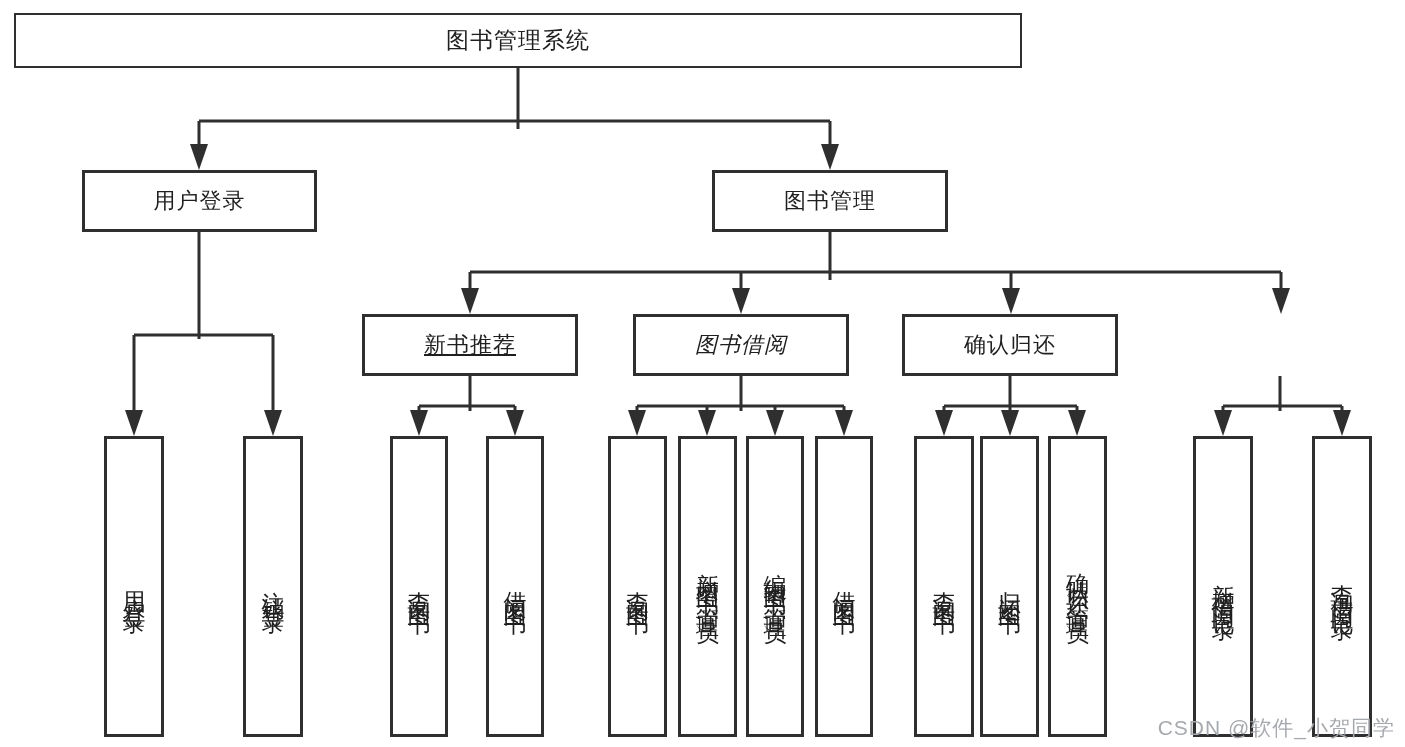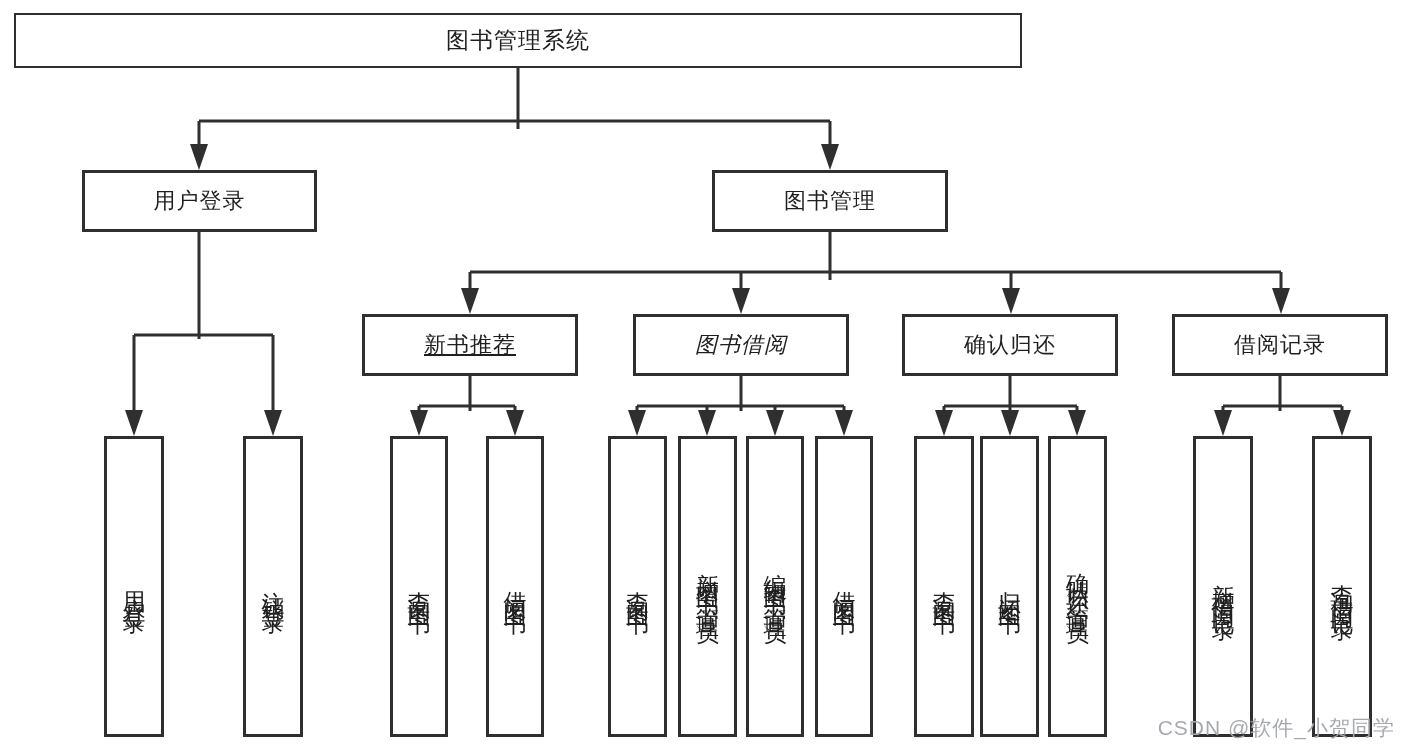--- a/index.html
+++ b/index.html
@@ -121,21 +121,20 @@
   </svg>
 
   <div class="box root" style="left:14px; top:13px; width:1008px; height:55px;">图书管理系统</div>
 
   <div class="box" style="left:82px; top:170px; width:235px; height:62px;">用户登录</div>
   <div class="box" style="left:712px; top:170px; width:236px; height:62px;font-family:Liberation Mono, monospace;">图书管理</div>
 
   <div class="box" style="left:362px; top:314px; width:216px; height:62px;text-decoration:underline;">新书推荐</div>
   <div class="box" style="left:633px; top:314px; width:216px; height:62px;font-style:italic;">图书借阅</div>
   <div class="box" style="left:902px; top:314px; width:216px; height:62px;">确认归还</div>
-  <div class="box" style="left:1172px; top:314px; width:216px; height:62px;">借阅记录</div>
 
   <div class="box leaf" style="left:104px; top:436px; width:60px; height:301px;">
     <span class="vtext">用户登录</span>
   </div>
   <div class="box leaf" style="left:243px; top:436px; width:60px; height:301px;">
     <span class="vtext">注销登录</span>
   </div>
 
   <div class="box leaf" style="left:390px; top:436px; width:58px; height:301px;">
     <span class="vtext">查询图书</span>

